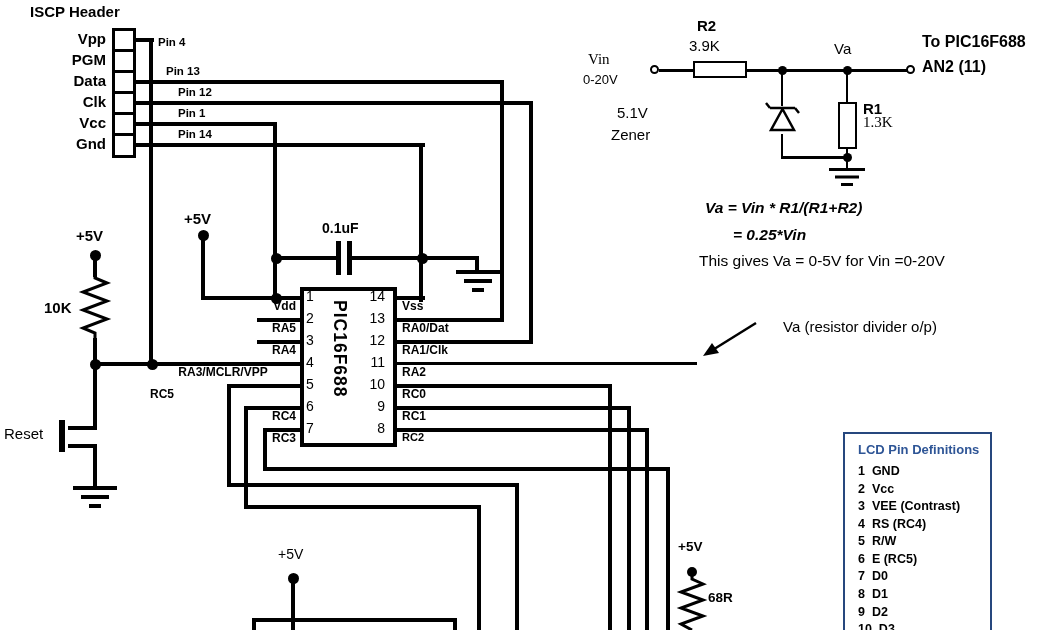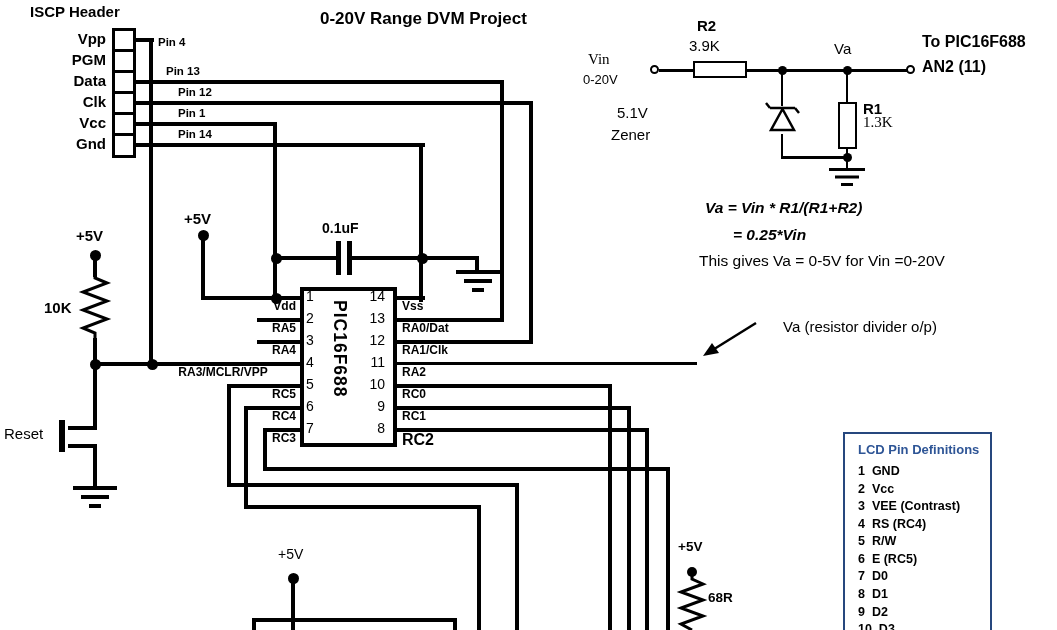--- a/index.html
+++ b/index.html
@@ -16,21 +16,20 @@
   .conn{position:absolute;border:3px solid #000;background:#fff;box-sizing:border-box;}
   .lcdpanel{position:absolute;border:2px solid #26477E;background:#fff;box-sizing:border-box;}
   .vert{writing-mode:vertical-rl;text-orientation:sideways;letter-spacing:1px;}
   svg{position:absolute;overflow:visible;}
 </style>
 </head>
 <body>
 
 <div class="canvas">
 
-  <div class="t b" style="left:320px;top:10px;font-size:17px;">0-20V Range DVM Project</div>
 
   <div class="t b" style="left:30px;top:4px;font-size:15px;">ISCP Header</div>
   <div class="conn" style="left:112px;top:28px;width:24px;height:130px;"></div>
   <i class="w" style="left:115px;top:49px;width:18px;height:3px;"></i>
   <i class="w" style="left:115px;top:70px;width:18px;height:3px;"></i>
   <i class="w" style="left:115px;top:91px;width:18px;height:3px;"></i>
   <i class="w" style="left:115px;top:112px;width:18px;height:3px;"></i>
   <i class="w" style="left:115px;top:133px;width:18px;height:3px;"></i>
   <div class="t b" style="left:10px;top:31px;width:96px;text-align:right;font-size:15px;">Vpp</div>
   <div class="t b" style="left:10px;top:52px;width:96px;text-align:right;font-size:15px;">PGM</div>
@@ -106,31 +105,31 @@
   <div class="t" style="left:355px;top:333px;width:30px;text-align:right;font-size:14px;">12</div>
   <div class="t" style="left:355px;top:355px;width:30px;text-align:right;font-size:14px;">11</div>
   <div class="t" style="left:355px;top:377px;width:30px;text-align:right;font-size:14px;">10</div>
   <div class="t" style="left:355px;top:399px;width:30px;text-align:right;font-size:14px;">9</div>
   <div class="t" style="left:355px;top:421px;width:30px;text-align:right;font-size:14px;">8</div>
 
   <div class="t b" style="left:150px;top:300px;width:146px;text-align:right;font-size:12px;">Vdd</div>
   <div class="t b" style="left:150px;top:322px;width:146px;text-align:right;font-size:12px;">RA5</div>
   <div class="t b" style="left:150px;top:344px;width:146px;text-align:right;font-size:12px;">RA4</div>
   <div class="t b" style="left:150px;top:366px;width:146px;text-align:center;font-size:12px;">RA3/MCLR/VPP</div>
-  <div class="t b" style="left:150px;top:388px;width:146px;text-align:right;font-size:12px;">RC5</div>
+  <div class="t b" style="left:150px;top:388px;width:146px;text-align:left;font-size:12px;">RC5</div>
   <div class="t b" style="left:150px;top:410px;width:146px;text-align:right;font-size:12px;">RC4</div>
   <div class="t b" style="left:150px;top:432px;width:146px;text-align:right;font-size:12px;">RC3</div>
 
   <div class="t b" style="left:402px;top:300px;font-size:12px;">Vss</div>
   <div class="t b" style="left:402px;top:322px;font-size:12px;">RA0/Dat</div>
   <div class="t b" style="left:402px;top:344px;font-size:12px;">RA1/Clk</div>
   <div class="t b" style="left:402px;top:366px;font-size:12px;">RA2</div>
   <div class="t b" style="left:402px;top:388px;font-size:12px;">RC0</div>
   <div class="t b" style="left:402px;top:410px;font-size:12px;">RC1</div>
-  <div class="t b" style="left:402px;top:432px;font-size:16px;">RC2</div>
+  <div class="t b" style="left:402px;top:432px;font-size:11px;">RC2</div>
 
   <i class="w" style="left:257px;top:318px;width:45px;height:4px;"></i>
   <i class="w" style="left:257px;top:340px;width:45px;height:4px;"></i>
   <i class="w" style="left:227px;top:384px;width:75px;height:4px;"></i>
   <i class="w" style="left:227px;top:384px;width:4px;height:103px;"></i>
   <i class="w" style="left:227px;top:483px;width:292px;height:4px;"></i>
   <i class="w" style="left:515px;top:483px;width:4px;height:147px;"></i>
   <i class="w" style="left:244px;top:406px;width:58px;height:4px;"></i>
   <i class="w" style="left:244px;top:406px;width:4px;height:103px;"></i>
   <i class="w" style="left:244px;top:505px;width:237px;height:4px;"></i>

